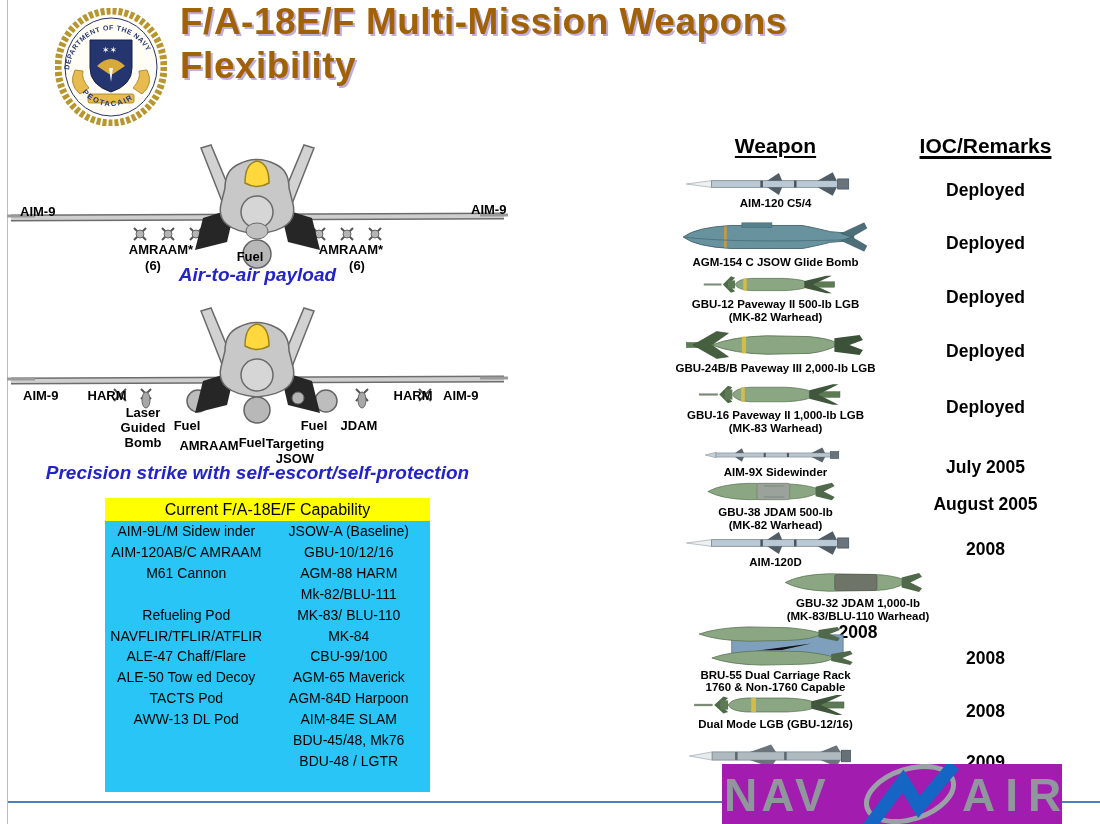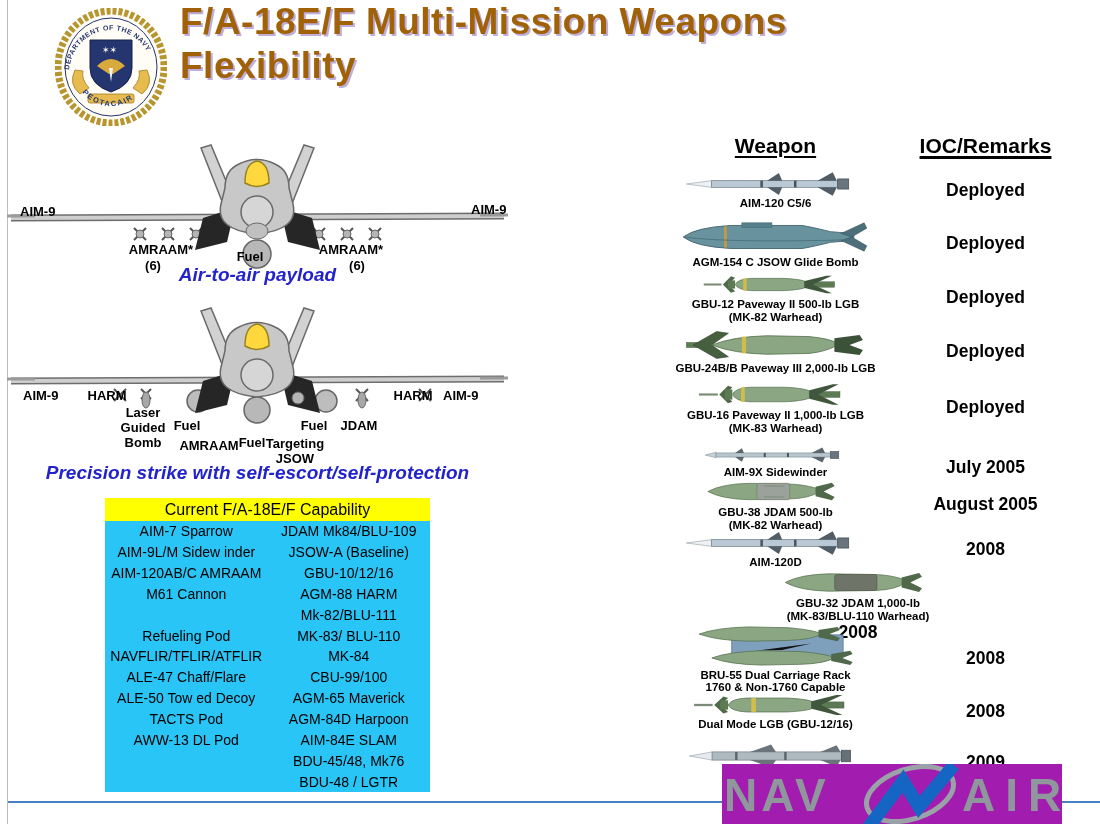--- a/index.html
+++ b/index.html
@@ -156,24 +156,20 @@
     <span class="aclabel ctr" style="left:324px;top:113px;width:60px;">JDAM</span>
     <span class="aclabel ctr" style="left:380px;top:83px;width:56px;">HARM</span>
     <span class="aclabel" style="left:438px;top:83px;">AIM-9</span>
     <div class="caption" style="top:157px;">Precision strike with self-escort/self-protection</div>
   </div>
 
   <div class="captable">
     <div class="hdr">Current F/A-18E/F Capability</div>
     <div class="rows">
       <div class="caprow">
-          <span>AIM-7 Sparrow</span>
-          <span>JDAM Mk84/BLU-109</span>
-        </div>
-      <div class="caprow">
           <span>AIM-9L/M Sidew inder</span>
           <span>JSOW-A (Baseline)</span>
         </div>
       <div class="caprow">
           <span>AIM-120AB/C AMRAAM</span>
           <span>GBU-10/12/16</span>
         </div>
       <div class="caprow">
           <span>M61 Cannon</span>
           <span>AGM-88 HARM</span>
@@ -229,21 +225,21 @@
           <polygon points="4,15 34,11 34,19" fill="#eef1f3" stroke="#9aa5ad" stroke-width="0.8"></polygon>
           <rect x="34" y="11" width="150" height="8" fill="#bac9d5" stroke="#7e8a94"></rect>
           <rect x="92" y="11" width="3" height="8" fill="#4a565f"></rect>
             <rect x="132" y="11" width="3" height="8" fill="#4a565f"></rect>
           <polygon points="100,11 114,2 118,11" fill="#515d66"></polygon>
             <polygon points="100,19 114,28 118,19" fill="#515d66"></polygon>
           <polygon points="160,11 178,1 183,11" fill="#515d66"></polygon>
             <polygon points="160,19 178,29 183,19" fill="#515d66"></polygon>
           <rect x="184" y="9" width="13" height="12" fill="#6a747c" stroke="#4a565f"></rect>
         </svg>
-        <div class="wname">AIM-120  C5/6</div>
+        <div class="wname">AIM-120  C5/4</div>
         <div class="wsub"></div>
       </div>
       <div class="ioc">Deployed</div>
     </div>
 
     <div class="wrow" style="height:58px;">
       <div class="wstack">
         <svg width="195" height="38" viewBox="0 0 220 40">
           <path d="M6,20 Q20,9 60,7 L140,7 Q152,9 172,14 L196,16 Q201,20 196,24 L172,26 Q152,31 140,33 L60,33 Q20,31 6,20 Z" fill="#68929e" stroke="#41626c"></path>
           <rect x="72" y="4" width="34" height="5" fill="#56808c" stroke="#41626c" stroke-width="0.6"></rect>

